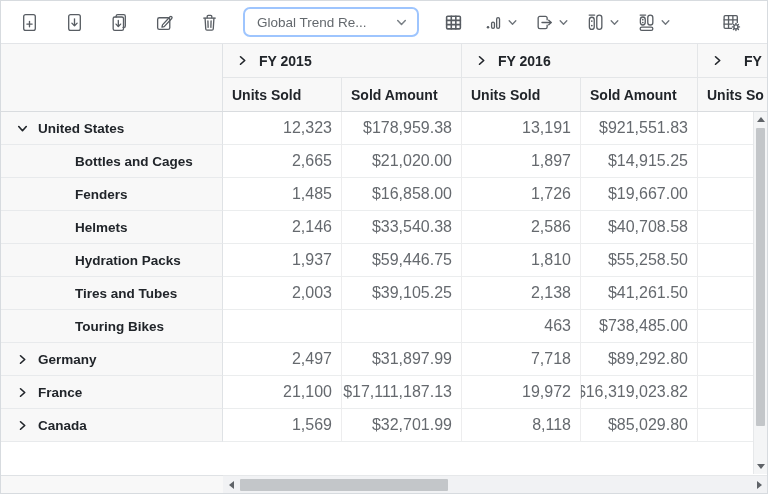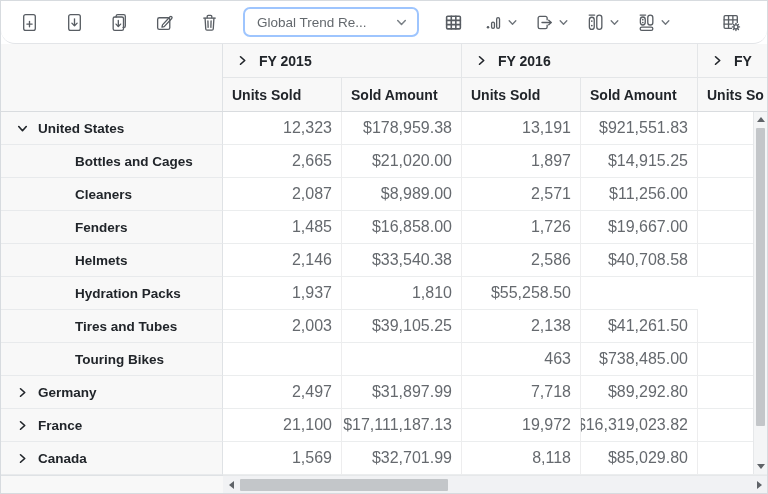--- a/index.html
+++ b/index.html
@@ -3,21 +3,21 @@
 <meta charset="utf-8">
 <style>
   html,body{margin:0;padding:0;background:#fff;}
   .pivot{
     --cols:222px 119px 120px 119px 117px 1fr;
     width:768px;height:494px;box-sizing:border-box;position:relative;
     border:1px solid #d7dbdf;background:#fff;overflow:hidden;
     font-family:"Liberation Sans", sans-serif;display:flex;flex-direction:column;
   }
   
-  .toolbar{height:42px;flex:0 0 42px;border-bottom:1px solid #e3e5e8;display:flex;align-items:center;padding:0 10px;gap:9px;background:#fff;border-radius:14px;}
+  .toolbar{height:42px;flex:0 0 42px;border-bottom:1px solid #e3e5e8;display:flex;align-items:center;padding:0 10px;gap:9px;background:#fff;}
   .tbtn{background:none;border:none;padding:0;margin:0;width:36px;height:30px;display:flex;align-items:center;justify-content:center;cursor:pointer;border-radius:4px;}
   .tbtn.wchev{width:auto;padding:0 4px;gap:4px;}
   .tbtn svg{stroke:#585d63;fill:none;stroke-width:1.25;stroke-linecap:round;stroke-linejoin:round;}
   .tbtn svg .fillp{fill:#585d63;stroke:none;}
   .chev{stroke:#6f757b !important;}
   .report-dd{height:30px;box-sizing:border-box;border:2px solid #9ec5fe;border-radius:7px;background:#fff;
     display:flex;align-items:center;width:176px;padding:0 9px 0 12px;margin:0 7px;cursor:pointer;}
   .report-dd .ddval{flex:1;font-size:13.5px;color:#63686d;white-space:nowrap;overflow:hidden;}
   .report-dd svg{stroke:#7a8086;fill:none;stroke-width:1.4;stroke-linecap:round;stroke-linejoin:round;}
   .push-right{margin-left:auto;margin-right:8px;}
@@ -195,21 +195,21 @@
           <path d="M3.2 1.6 L7 5 L3.2 8.4" fill="none" stroke="#21252a" stroke-width="1.5" stroke-linecap="round" stroke-linejoin="round"></path>
         </svg>
         <span>FY 2015</span>
       </div>
       <div class="hcell group" style="grid-column: 4 / 6;">
         <svg class="exp" width="11" height="11" viewBox="0 0 10 10">
           <path d="M3.2 1.6 L7 5 L3.2 8.4" fill="none" stroke="#21252a" stroke-width="1.5" stroke-linecap="round" stroke-linejoin="round"></path>
         </svg>
         <span>FY 2016</span>
       </div>
-      <div class="hcell group nob" style="grid-column: 6 / 7;">
+      <div class="hcell group nob" style="grid-column: 6 / 7; gap: 10px;">
         <svg class="exp" width="11" height="11" viewBox="0 0 10 10">
           <path d="M3.2 1.6 L7 5 L3.2 8.4" fill="none" stroke="#21252a" stroke-width="1.5" stroke-linecap="round" stroke-linejoin="round"></path>
         </svg>
         <span>FY</span>
       </div>
       <div class="hcell sub" style="grid-area: 2 / 2;">Units Sold</div>
       <div class="hcell sub" style="grid-area: 2 / 3;">Sold Amount</div>
       <div class="hcell sub" style="grid-area: 2 / 4;">Units Sold</div>
       <div class="hcell sub" style="grid-area: 2 / 5;">Sold Amount</div>
       <div class="hcell sub nob" style="grid-area: 2 / 6;">Units So</div>
@@ -234,30 +234,20 @@
           <span>Bottles and Cages</span>
         </div>
         <div class="cell val">2,665</div>
         <div class="cell val">$21,020.00</div>
         <div class="cell val">1,897</div>
         <div class="cell val">$14,915.25</div>
         <div class="cell val last"></div>
       </div>
       <div class="grow">
         <div class="cell rh lvl1">
-          <span>Cleaners</span>
-        </div>
-        <div class="cell val">2,087</div>
-        <div class="cell val">$8,989.00</div>
-        <div class="cell val">2,571</div>
-        <div class="cell val">$11,256.00</div>
-        <div class="cell val last"></div>
-      </div>
-      <div class="grow">
-        <div class="cell rh lvl1">
           <span>Fenders</span>
         </div>
         <div class="cell val">1,485</div>
         <div class="cell val">$16,858.00</div>
         <div class="cell val">1,726</div>
         <div class="cell val">$19,667.00</div>
         <div class="cell val last"></div>
       </div>
       <div class="grow">
         <div class="cell rh lvl1">
@@ -267,20 +257,21 @@
         <div class="cell val">$33,540.38</div>
         <div class="cell val">2,586</div>
         <div class="cell val">$40,708.58</div>
         <div class="cell val last"></div>
       </div>
       <div class="grow">
         <div class="cell rh lvl1">
           <span>Hydration Packs</span>
         </div>
         <div class="cell val">1,937</div>
+        <div class="cell val">$59,446.75</div>
         <div class="cell val">1,810</div>
         <div class="cell val">$55,258.50</div>
         <div class="cell val last"></div>
       </div>
       <div class="grow">
         <div class="cell rh lvl1">
           <span>Tires and Tubes</span>
         </div>
         <div class="cell val">2,003</div>
         <div class="cell val">$39,105.25</div>

